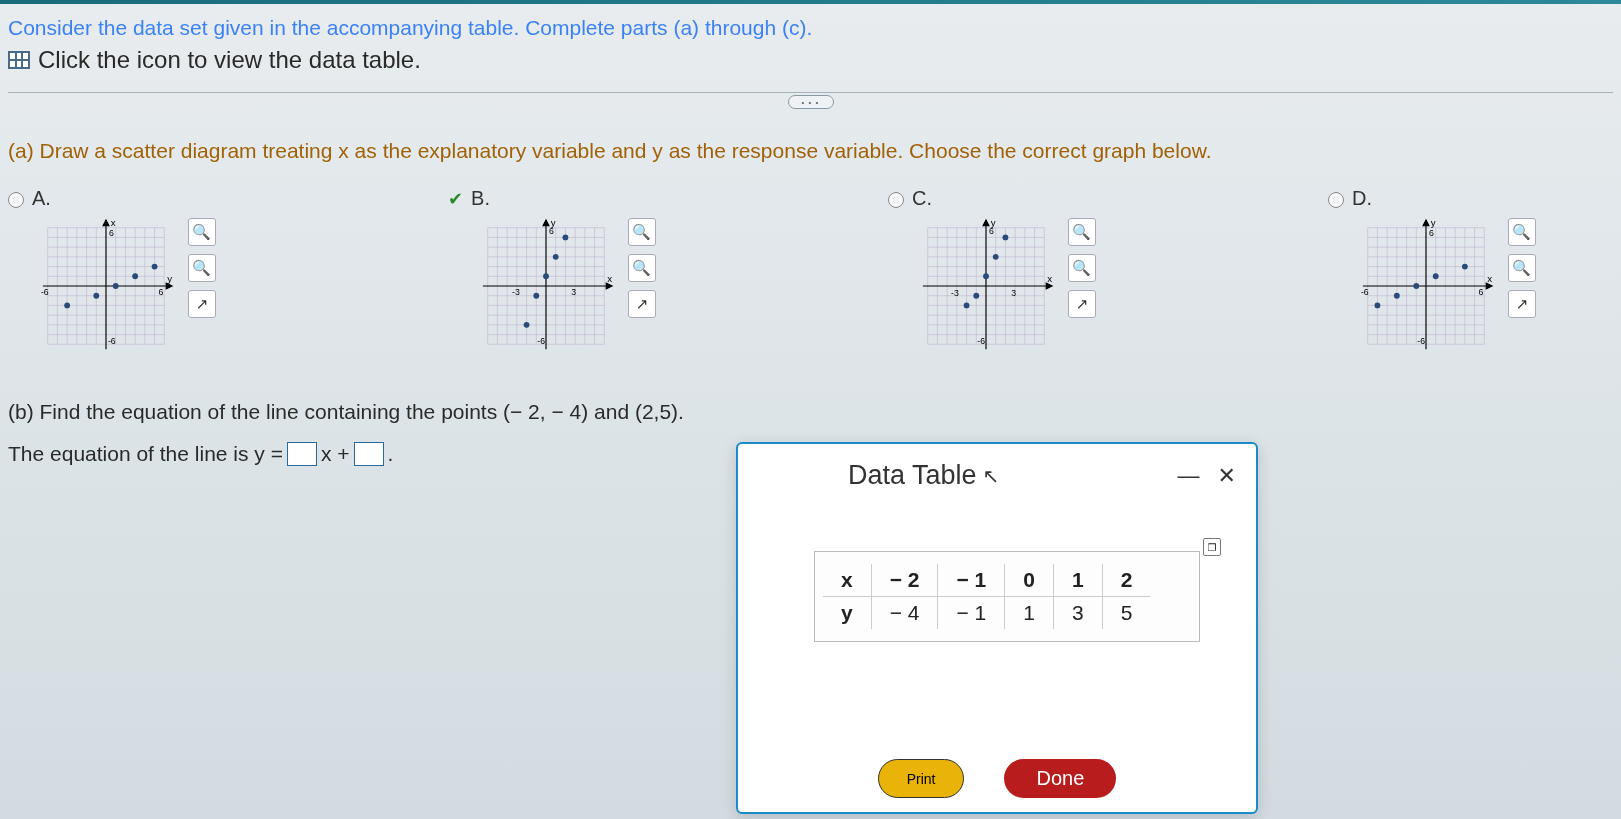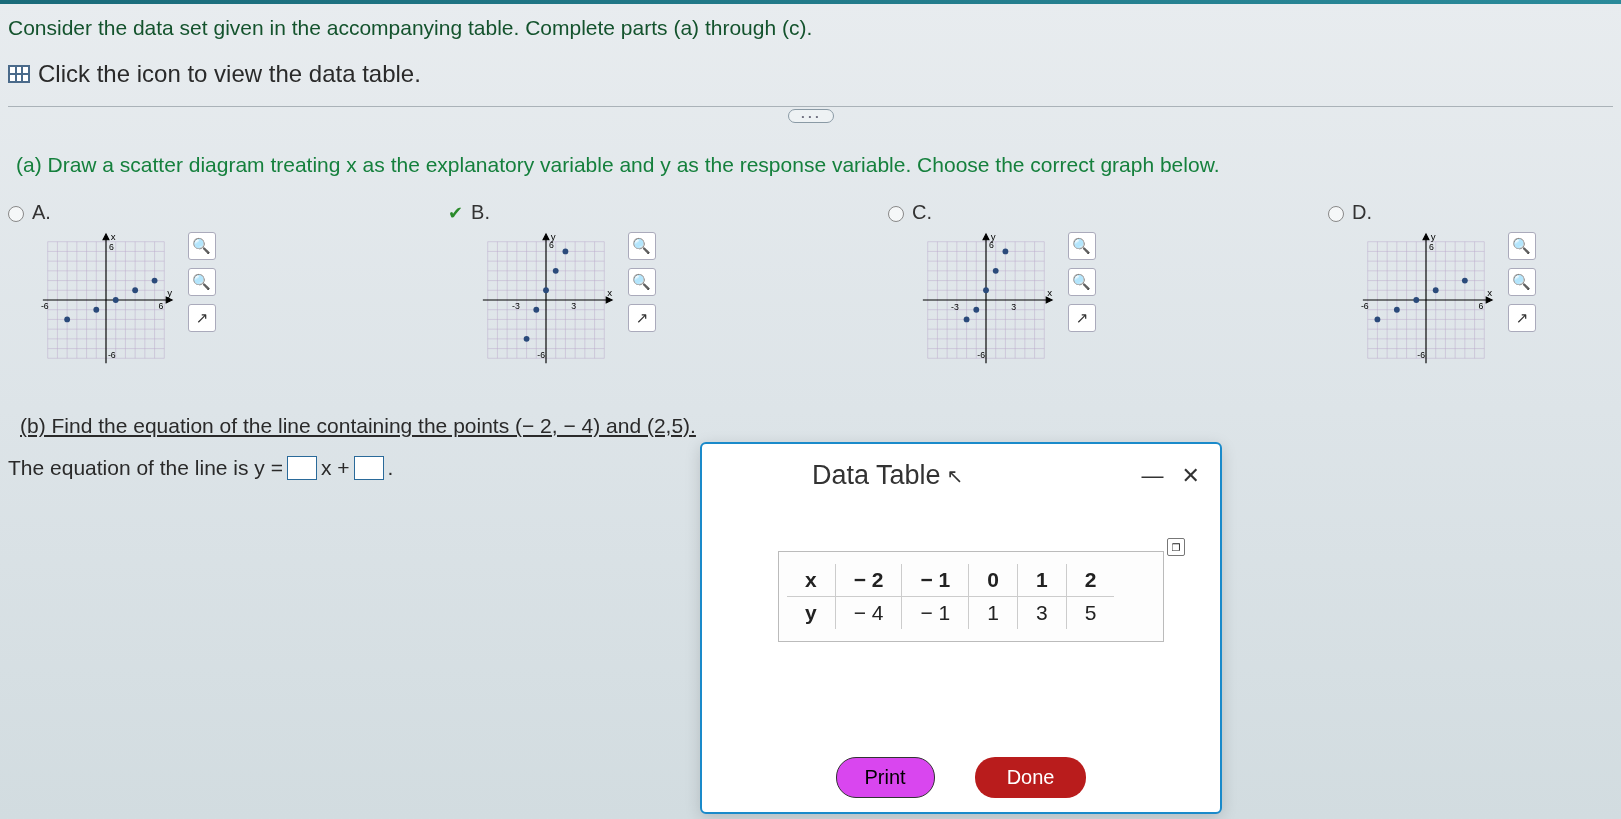--- a/index.html
+++ b/index.html
@@ -14,22 +14,22 @@
   }
   .top-bar {
     height: 4px;
     background: linear-gradient(90deg, #1a6b7a, #2a8a9a);
   }
   .content {
     padding: 12px 8px 0 8px;
   }
   .instr {
     font-size: 21px;
-    color: #14532d;
-    margin-bottom: 20px;
+    color: #3b82f6;
+    margin-bottom: 6px;
   }
   .icon-link {
     display: flex;
     align-items: center;
     gap: 8px;
     font-size: 24px;
     color: #2a2a2a;
     margin-bottom: 18px;
   }
   .table-icon {
@@ -52,22 +52,22 @@
     border: 1px solid #8a9aa5;
     border-radius: 8px;
     background: #eef2f4;
     margin: -8px auto 0 auto;
     display: flex; align-items: center; justify-content: center;
     font-size: 8px; color: #667;
     letter-spacing: 1px;
   }
   .part-a {
     font-size: 21px;
-    margin: 30px 0 24px 8px;
-    color: #15803d;
+    margin: 30px 0 24px 0;
+    color: #a16207;
   }
   .choices {
     display: flex;
     gap: 0;
   }
   .choice {
     flex: 0 0 440px;
     display: flex;
     align-items: flex-start;
     gap: 10px;
@@ -110,41 +110,40 @@
     width: 28px; height: 28px;
     border: 1px solid #aab;
     border-radius: 3px;
     background: #fff;
     display: flex; align-items: center; justify-content: center;
     font-size: 15px;
     color: #333;
   }
   .part-b {
     font-size: 21px;
-    margin: 46px 0 18px 12px;
+    margin: 46px 0 18px 0;
     color: #2a2a2a;
-    text-decoration: underline;
   }
   .eqline {
     font-size: 21px;
     color: #2a2a2a;
     display: flex;
     align-items: center;
     gap: 4px;
   }
   .blank {
     display: inline-block;
     width: 30px; height: 24px;
     border: 1.2px solid #2a6a9a;
     background: #fff;
   }
   
   .popup {
     position: absolute;
-    left: 700px; top: 442px;
+    left: 736px; top: 442px;
     width: 522px; height: 372px;
     background: #fff;
     border: 2px solid #1a8aca;
     border-radius: 6px;
     box-shadow: 0 4px 16px rgba(0,0,0,0.15);
     padding: 16px 20px 6px 20px;
   }
   .popup-head {
     display: flex;
     justify-content: space-between;
@@ -198,22 +197,22 @@
     bottom: 14px;
     left: 0; right: 0;
     display: flex;
     justify-content: center;
     gap: 40px;
   }
   .btn-print {
     padding: 8px 28px;
     border: 1.5px solid #333;
     border-radius: 20px;
-    background: #d946ef;
-    font-size: 20px;
+    background: #eab308;
+    font-size: 14px;
   }
   .btn-done {
     padding: 8px 32px;
     border: none;
     border-radius: 20px;
     background: #b91c1c;
     color: #fff;
     font-size: 20px;
   }
 </style>

